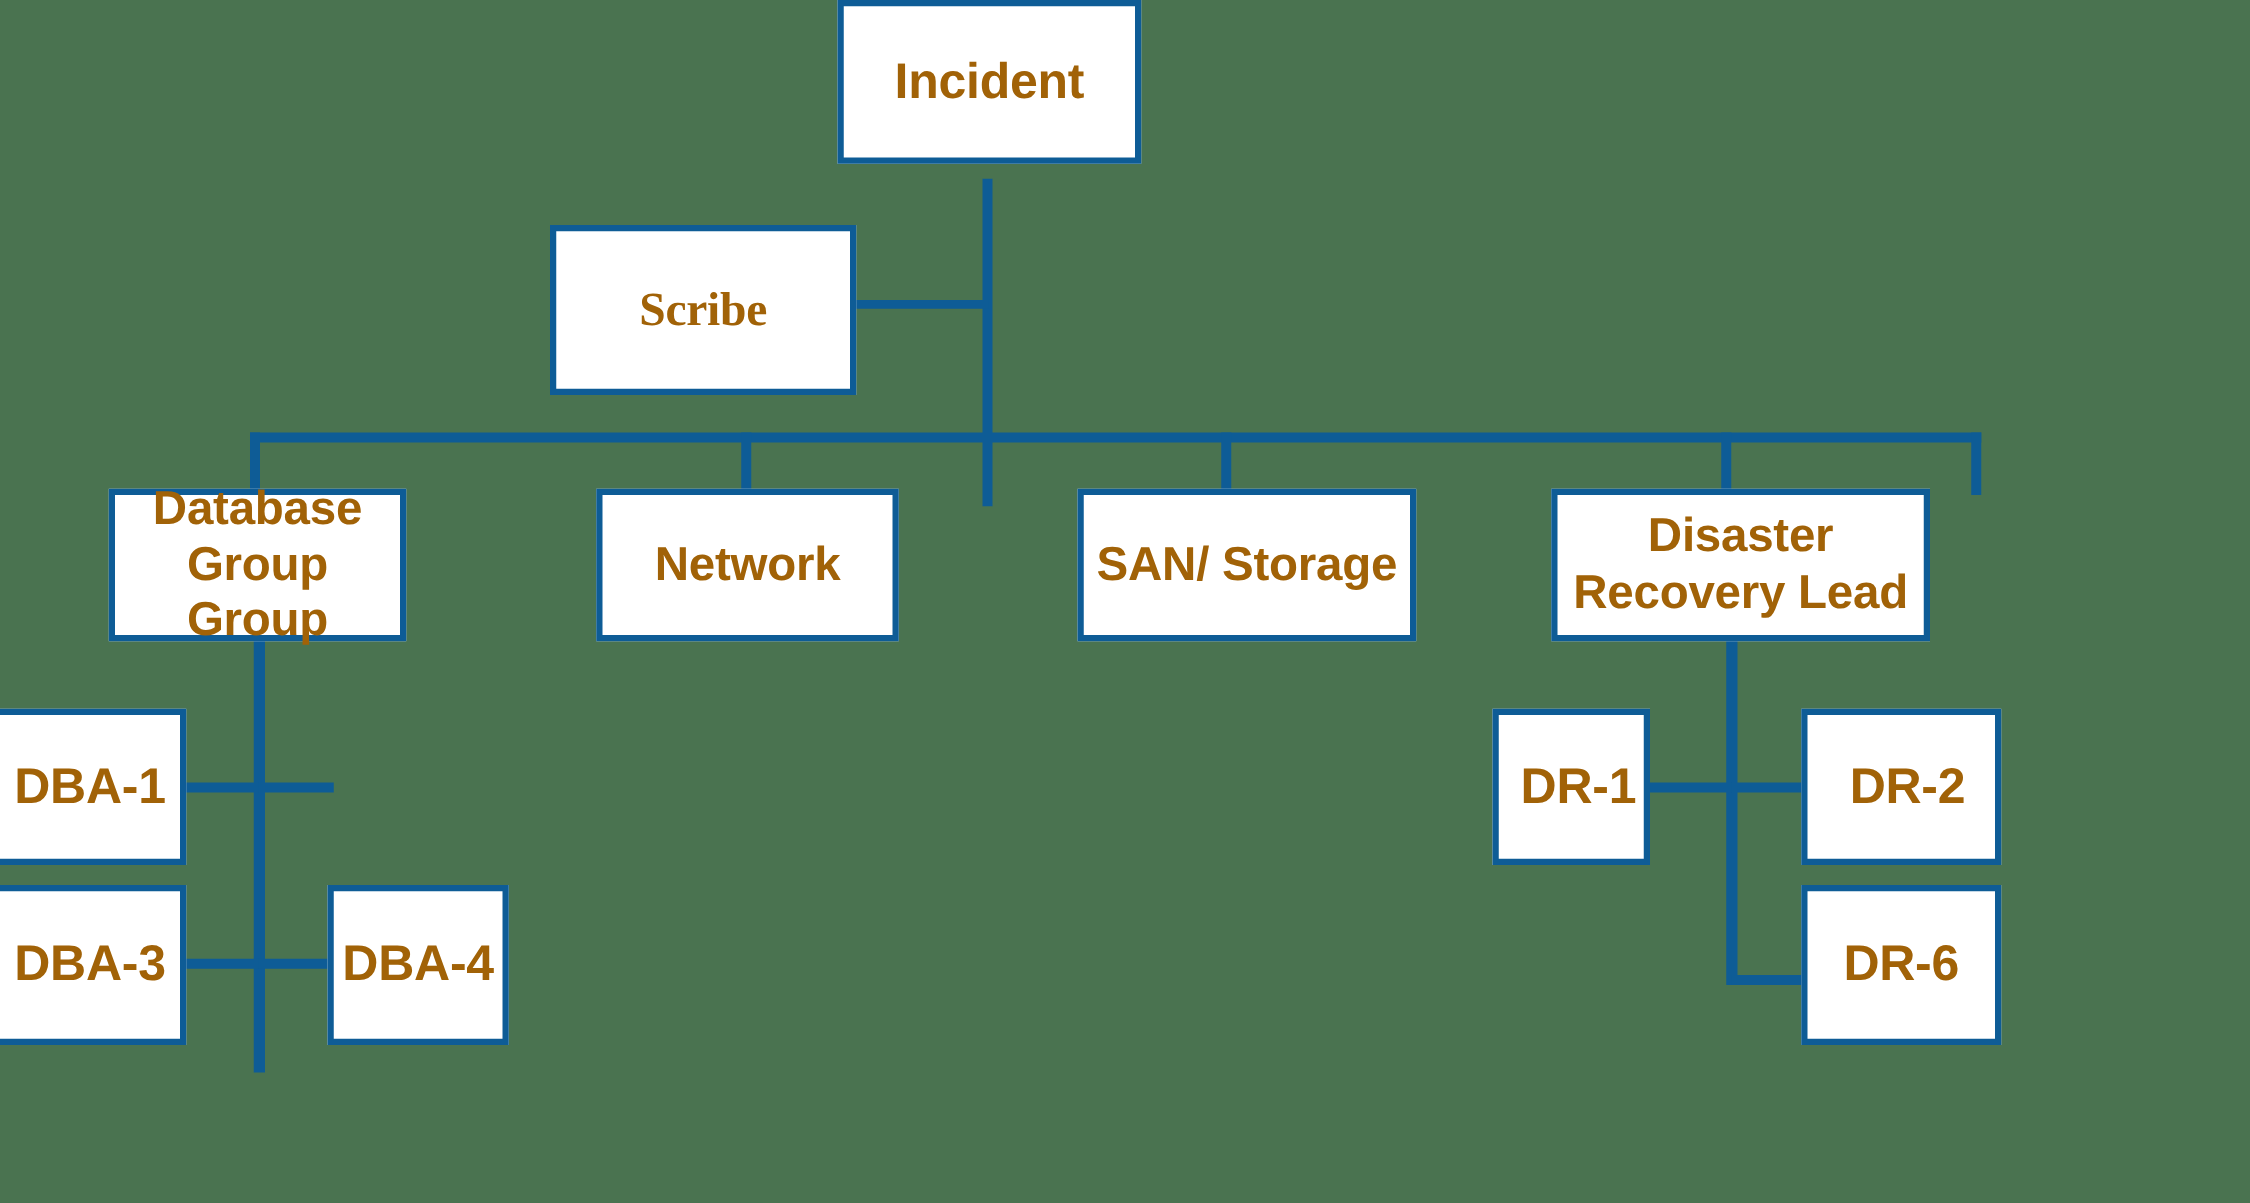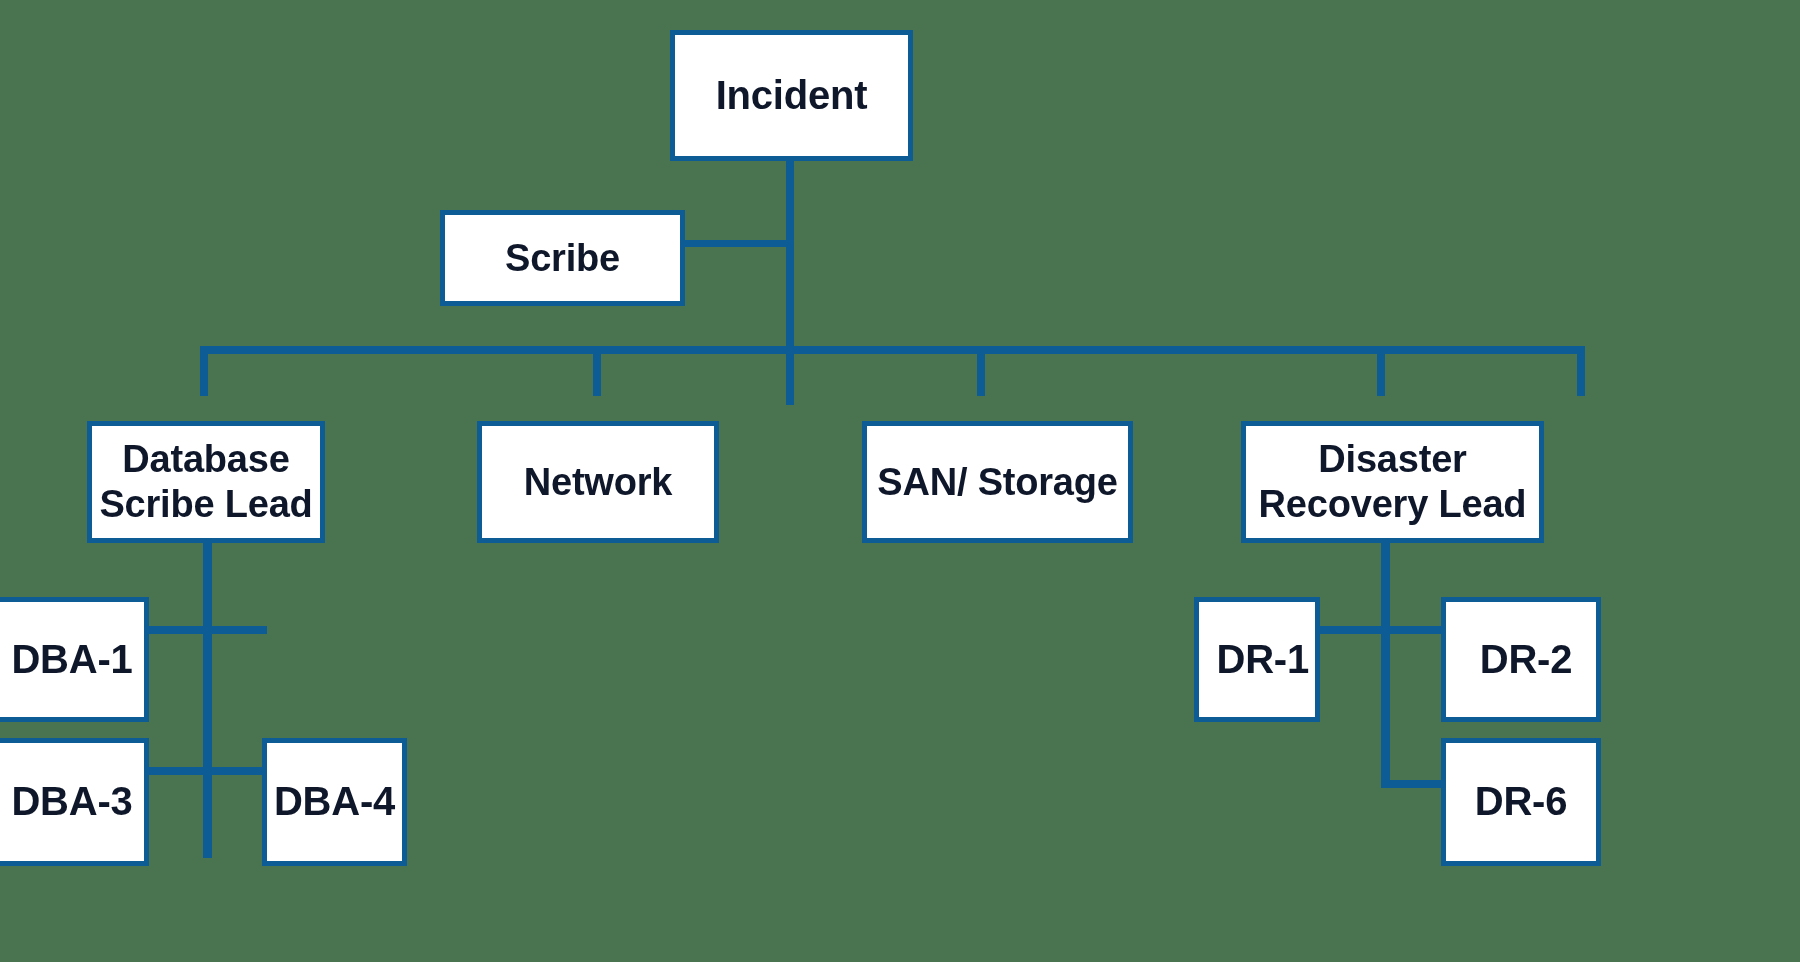--- a/index.html
+++ b/index.html
@@ -17,25 +17,24 @@
   }
   .node {
     position: absolute;
     box-sizing: border-box;
     background: #ffffff;
     border: 5px solid #0e5c96;
     display: flex;
     align-items: center;
     justify-content: center;
     text-align: center;
-    color: #0f172a;
+    color: #a16207;
     font-weight: bold;
     line-height: 1.18;
     letter-spacing: -0.2px;
-    margin-top: 30px;
   }
   .node .label { display: block; padding: 0 6px; }
   .connector {
     position: absolute;
     background: #0e5c96;
   }
   .t-root   { font-size: 40px; }
   .t-mid    { font-size: 38px; }
   .t-leaf   { font-size: 40px; }
 </style>
@@ -66,28 +65,28 @@
   <div class="connector" style="left:1316px; top:626px; width:69px; height:8px;"></div>
   <div class="connector" style="left:1385px; top:626px; width:60px; height:8px;"></div>
   <div class="connector" style="left:1385px; top:780px; width:60px; height:8px;"></div>
 
   <div class="node t-root" style="left:670px; top:0px; width:243px; height:131px;">
     <span class="label">
       <span>Incident</span><br>
     </span>
   </div>
 
-  <div class="node t-mid" style="left:440px; top:180px; width:245px; height:96px;">
+  <div class="node t-mid" style="left:440px; top:180px; width:245px; height:136px;font-family:Liberation Serif, serif;">
     <span class="label">Scribe</span>
   </div>
 
   <div class="node t-mid" style="left:87px; top:391px; width:238px; height:122px;">
     <span class="label">
       <span>Database</span><br>
-      <span>Scribe Lead</span>
+      <span>Group Group</span>
     </span>
   </div>
 
   <div class="node t-mid" style="left:477px; top:391px; width:242px; height:122px;">
     <span class="label">Network</span>
   </div>
 
   <div class="node t-mid" style="left:862px; top:391px; width:271px; height:122px;">
     <span class="label">SAN/ Storage</span>
   </div>

